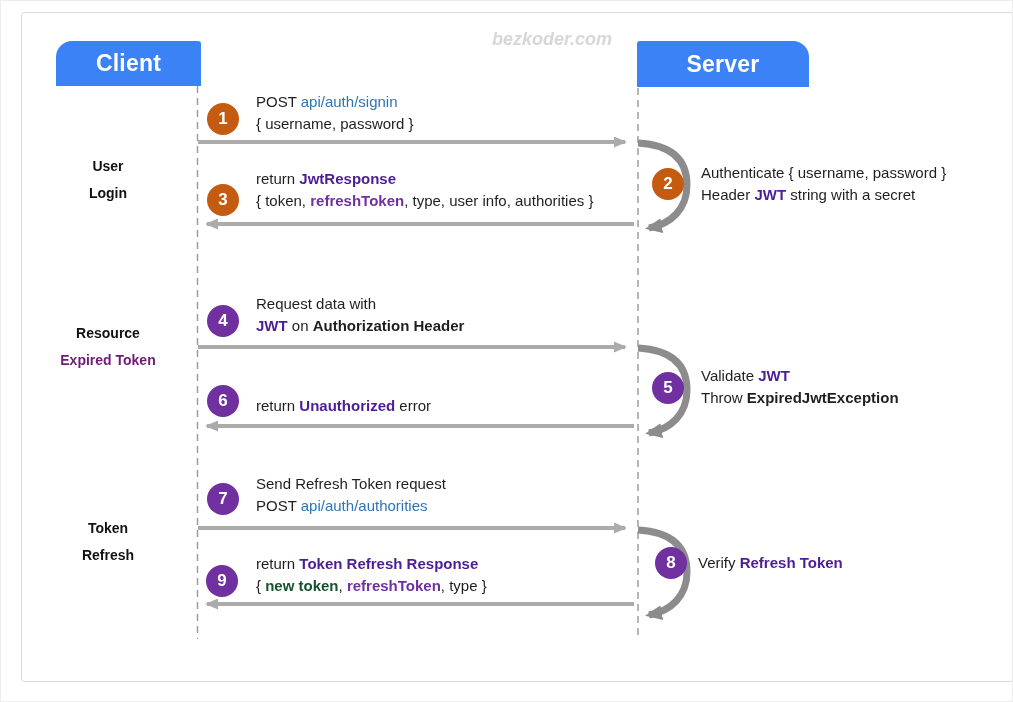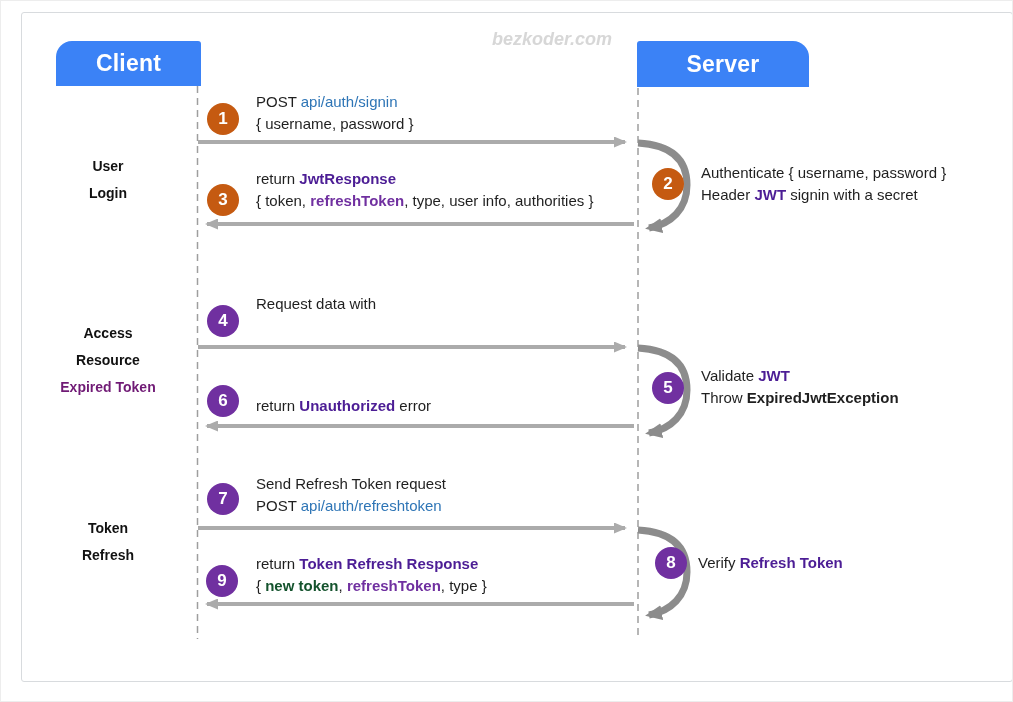--- a/index.html
+++ b/index.html
@@ -62,21 +62,20 @@
 
   <div class="actor client">Client</div>
   <div class="actor server">Server</div>
   <div class="watermark">bezkoder.com</div>
 
   <div class="section" style="top:152px">
     <div>User</div>
     <div>Login</div>
   </div>
   <div class="section" style="top:319px">
-    <div>Access</div>
     <div>Resource</div>
     <div class="purple-line">Expired Token</div>
   </div>
   <div class="section" style="top:514px">
     <div>Token</div>
     <div>Refresh</div>
   </div>
 
   <div class="circle orange" style="left:206px;top:102px">1</div>
   <div class="circle orange" style="left:651px;top:167px">2</div>
@@ -88,44 +87,45 @@
   <div class="circle purple" style="left:654px;top:546px">8</div>
   <div class="circle purple" style="left:205px;top:564px">9</div>
 
   <div class="msg" style="left:255px;top:90px">
     <div><span class="k">POST </span><span class="bl">api/auth/signin</span></div>
     <div><span class="k">{ username, password }</span></div>
   </div>
 
   <div class="msg" style="left:700px;top:161px">
     <div><span class="k">Authenticate { username, password }</span></div>
-    <div><span class="k">Header </span><span class="g">JWT</span><span class="k"> signin with a secret</span></div>
+    <div><span class="k">Header </span><span class="g">JWT</span><span class="k"> string with a secret</span></div>
   </div>
 
   <div class="msg" style="left:255px;top:167px">
     <div><span class="k">return </span><span class="g">JwtResponse</span></div>
     <div><span class="k">{ token, </span><span class="p">refreshToken</span><span class="k">, type, user info, authorities }</span></div>
   </div>
 
   <div class="msg" style="left:255px;top:292px">
     <div><span class="k">Request data with</span></div>
+    <div><span class="g">JWT</span><span class="k"> on </span><span class="b">Authorization Header</span></div>
   </div>
 
   <div class="msg" style="left:700px;top:364px">
     <div><span class="k">Validate </span><span class="g">JWT</span></div>
     <div><span class="k">Throw </span><span class="b">ExpiredJwtException</span></div>
   </div>
 
   <div class="msg" style="left:255px;top:394px">
     <div><span class="k">return </span><span class="g">Unauthorized</span><span class="k"> error</span></div>
   </div>
 
   <div class="msg" style="left:255px;top:472px">
     <div><span class="k">Send Refresh Token request</span></div>
-    <div><span class="k">POST </span><span class="bl">api/auth/refreshtoken</span></div>
+    <div><span class="k">POST </span><span class="bl">api/auth/authorities</span></div>
   </div>
 
   <div class="msg" style="left:697px;top:551px">
     <div><span class="k">Verify </span><span class="g">Refresh Token</span></div>
   </div>
 
   <div class="msg" style="left:255px;top:552px">
     <div><span class="k">return </span><span class="g">Token Refresh Response</span></div>
     <div><span class="k">{ </span><span class="dg">new token</span><span class="k">, </span><span class="p">refreshToken</span><span class="k">, type }</span></div>
   </div>

